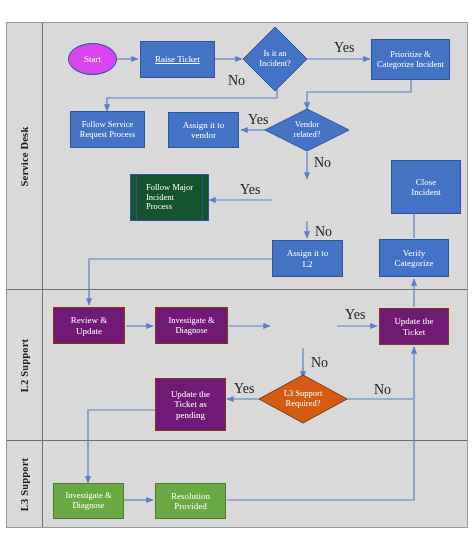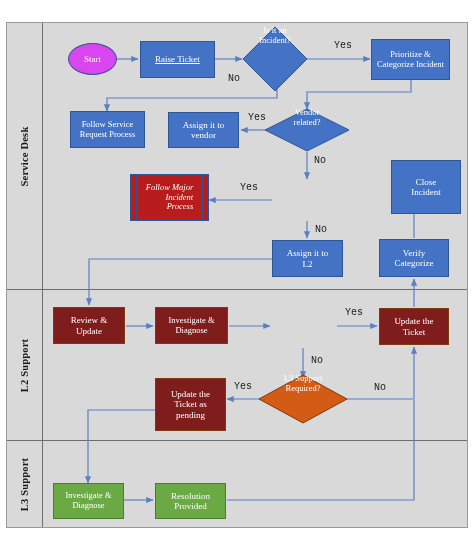--- a/index.html
+++ b/index.html
@@ -14,34 +14,34 @@
   .lane-label{position:absolute;left:0;top:0;width:36px;height:100%;box-sizing:border-box;border-right:1px solid #6e6e6e;display:flex;align-items:center;justify-content:center;}
   .lane-label span{transform:rotate(-90deg);white-space:nowrap;font-family:"Liberation Serif",serif;font-weight:bold;font-size:10.5px;color:#1a1a1a;letter-spacing:.2px;}
 
   
   #wires{position:absolute;left:0;top:0;width:474px;height:540px;pointer-events:none;}
 
   
   .node{position:absolute;box-sizing:border-box;display:flex;align-items:center;justify-content:center;text-align:center;color:#ffffff;line-height:1.12;}
   .proc{border:1px solid #2f4f7f;}
   .proc.blue{background:#4472c4;border-color:#2e5597;}
-  .proc.orange{background:#7f1d1d;border-color:#7d3a0e;}
+  .proc.orange{background:#701a75;border-color:#7d3a0e;}
   .proc.green{background:#6aa943;border-color:#4b7a30;}
   .term{border-radius:50%;background:#d946ef;border:1px solid #2e5597;}
 
-  .predef{position:absolute;box-sizing:border-box;background:#b91c1c;border:1px solid #2e5597;display:flex;align-items:center;justify-content:center;text-align:right;color:#fff;line-height:1.12;font-style:italic;}
+  .predef{position:absolute;box-sizing:border-box;background:#14532d;border:1px solid #2e5597;display:flex;align-items:center;justify-content:center;text-align:left;color:#fff;line-height:1.12;}
   .predef .bar{position:absolute;top:0;bottom:0;width:1px;background:#2e5597;}
   .predef .bar.l{left:5px;}
   .predef .bar.r{right:5px;}
 
-  .diamond{position:absolute;display:flex;justify-content:center;}
+  .diamond{position:absolute;display:flex;align-items:center;justify-content:center;}
   .diamond .dshape{position:absolute;left:0;top:0;width:100%;height:100%;}
   .diamond .dtext{position:relative;color:#fff;text-align:center;line-height:1.12;z-index:2;}
 
-  .elabel{position:absolute;font-family:Liberation Mono, monospace;font-size:10px;color:#1a1a1a;font-weight:normal;white-space:nowrap;}
+  .elabel{position:absolute;font-family:Liberation Serif, serif;font-size:14px;color:#1a1a1a;font-weight:normal;white-space:nowrap;}
 
   .t9{font-size:9px;}
   .t85{font-size:8.5px;}
 </style>
 </head>
 <body>
 
 <div id="canvas">
 
   <div class="frame">

